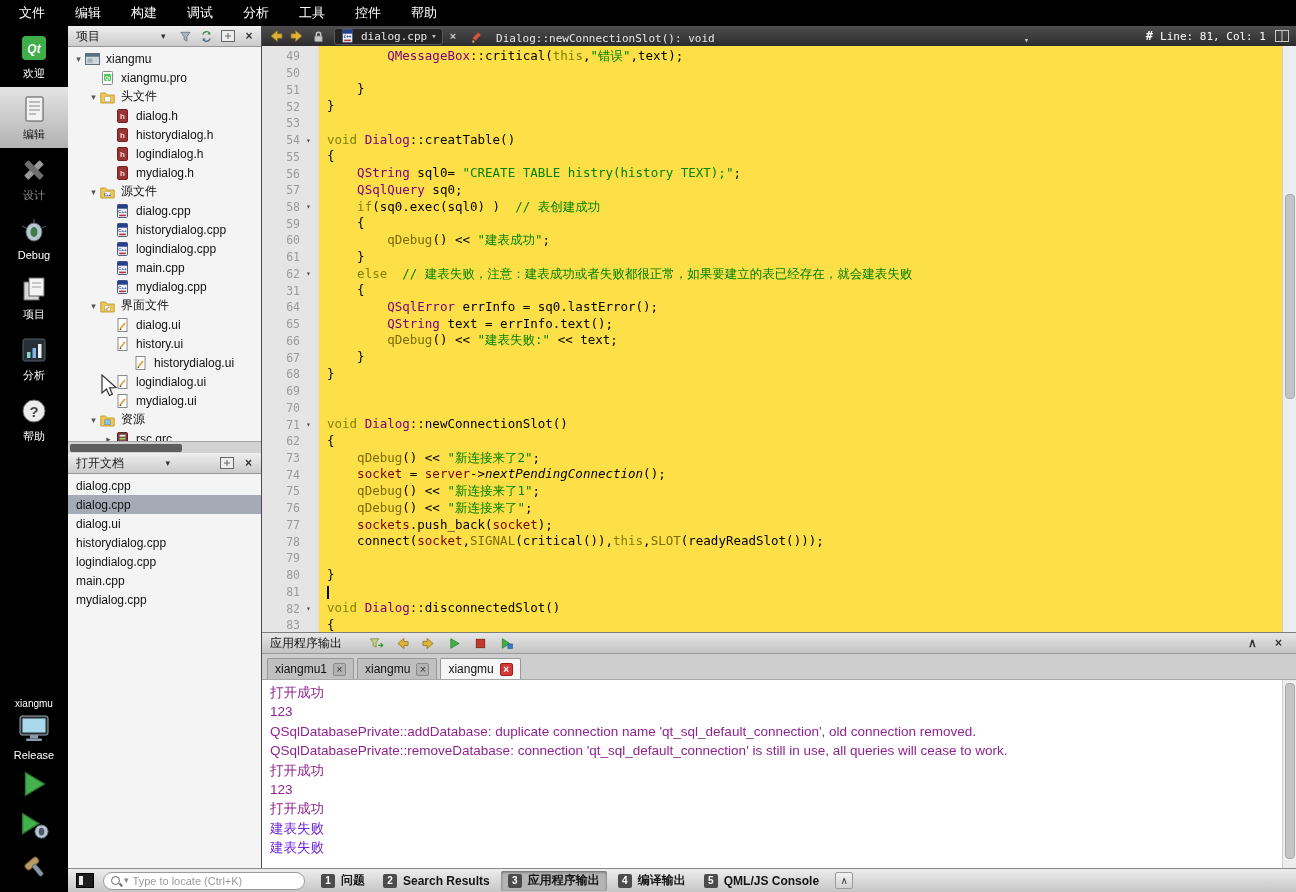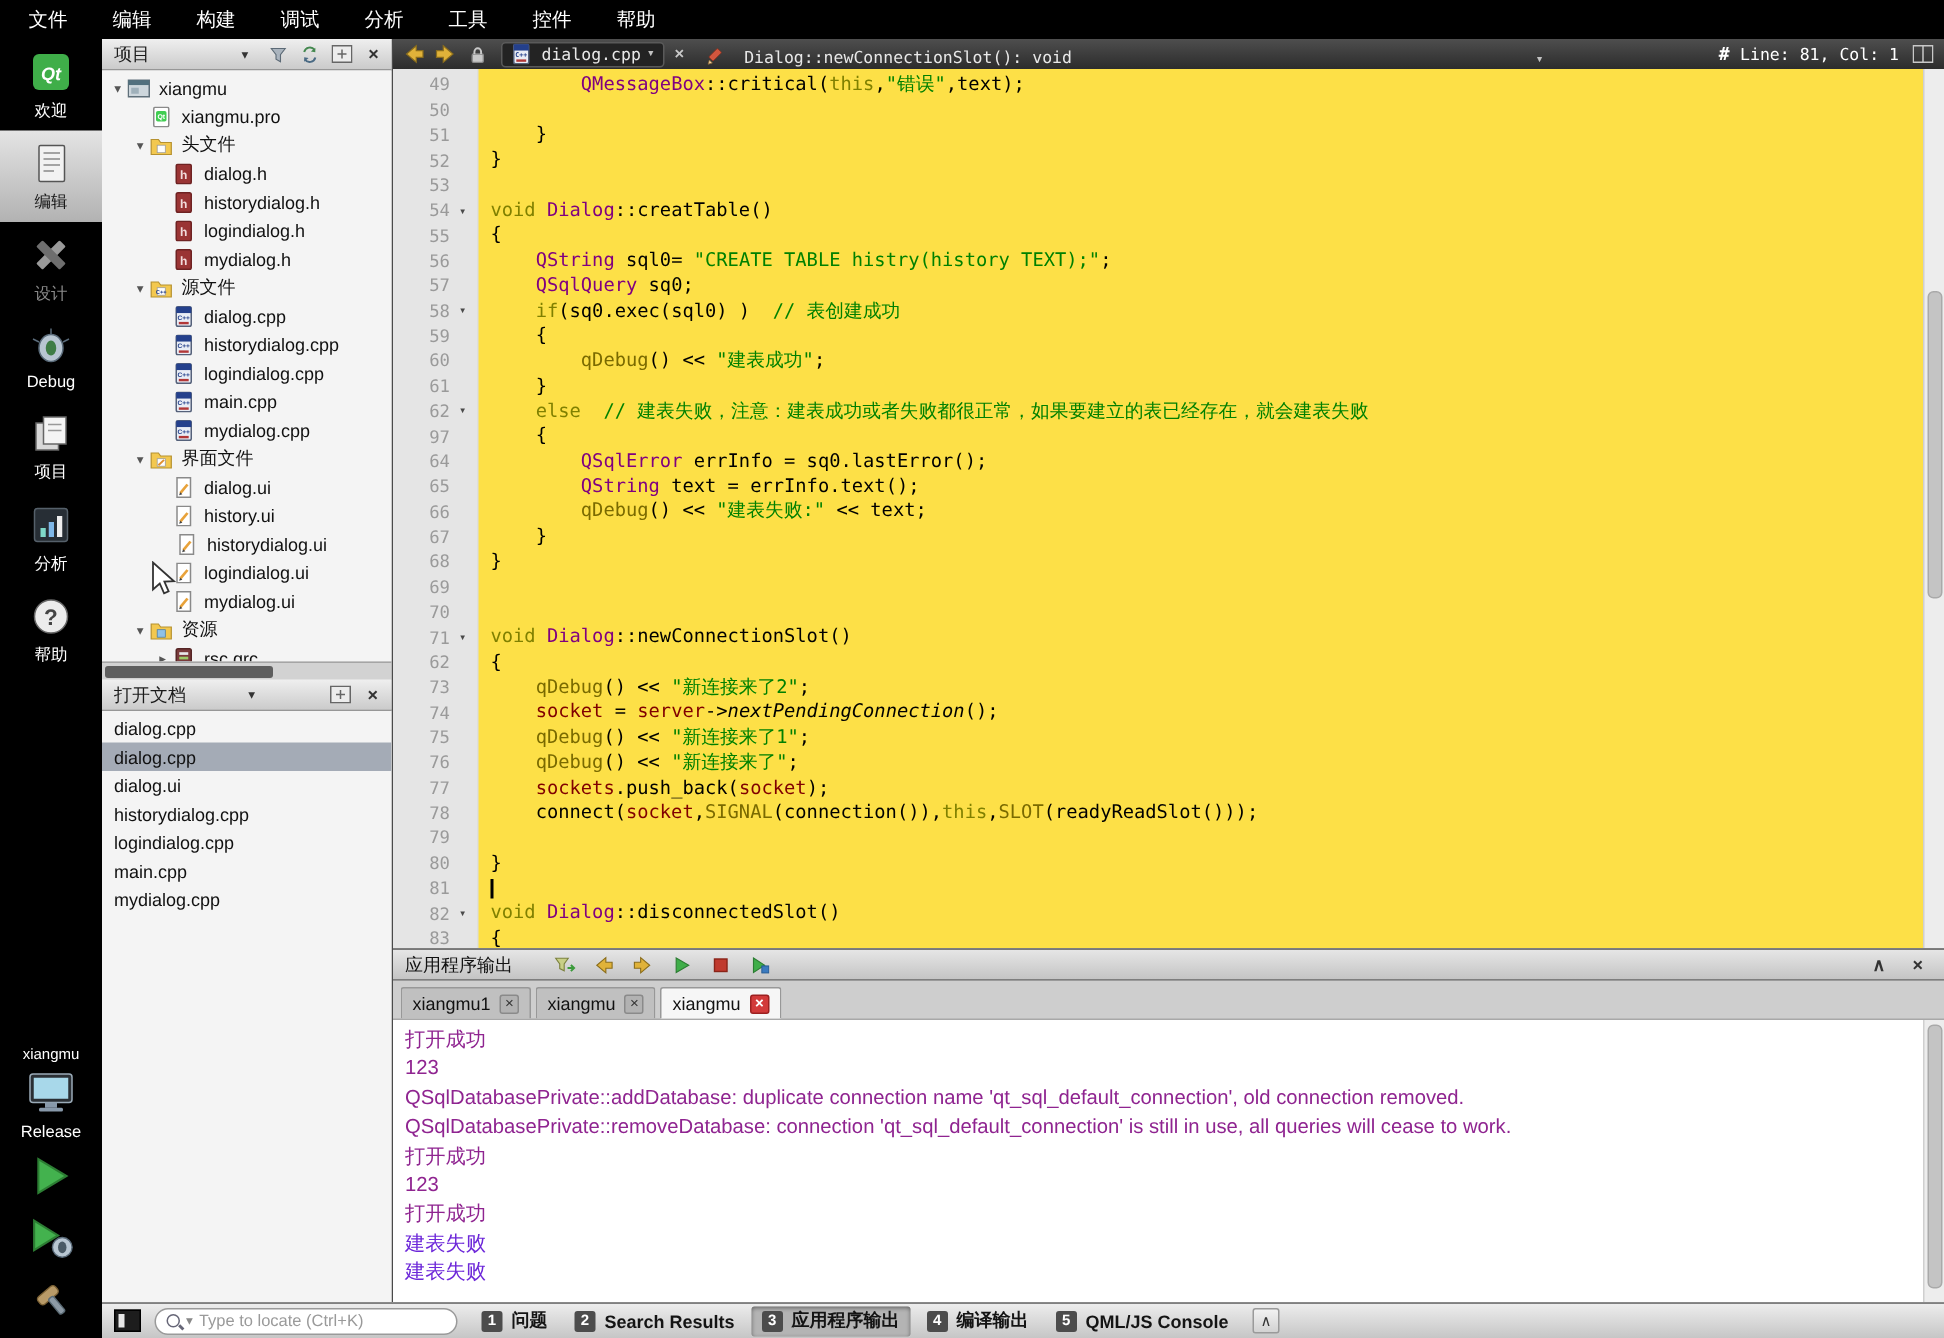--- a/index.html
+++ b/index.html
@@ -413,21 +413,21 @@
         <span class="chev"></span>
         <span class="ticon">
           <svg viewBox="0 0 15 14">
             <rect x="3" y="0.5" width="9" height="13" fill="#fff" stroke="#8a8a8a"></rect>
             <path d="M5.2 10.8 L10 5" stroke="#e8a23a" stroke-width="1.8"></path>
             <path d="M4.4 12.2 l0.7 -2 1.5 1.3 z" fill="#444"></path>
           </svg>
         </span>
         <span class="tlabel">history.ui</span>
       </div>
-      <div class="trow" style="padding-left: 36px;">
+      <div class="trow" style="padding-left: 52px;">
         <span class="chev"></span>
         <span class="ticon">
           <svg viewBox="0 0 15 14">
             <rect x="3" y="0.5" width="9" height="13" fill="#fff" stroke="#8a8a8a"></rect>
             <path d="M5.2 10.8 L10 5" stroke="#e8a23a" stroke-width="1.8"></path>
             <path d="M4.4 12.2 l0.7 -2 1.5 1.3 z" fill="#444"></path>
           </svg>
         </span>
         <span class="tlabel">historydialog.ui</span>
       </div>
@@ -610,21 +610,21 @@
         </div>
         <div class="gl">
           <span class="gnum">61</span>
           <span class="gfold"></span>
         </div>
         <div class="gl">
           <span class="gnum">62</span>
           <span class="gfold">▾</span>
         </div>
         <div class="gl">
-          <span class="gnum">97</span>
+          <span class="gnum">31</span>
           <span class="gfold"></span>
         </div>
         <div class="gl">
           <span class="gnum">64</span>
           <span class="gfold"></span>
         </div>
         <div class="gl">
           <span class="gnum">65</span>
           <span class="gfold"></span>
         </div>
@@ -724,21 +724,21 @@
         <div class="cline"><span class="tk-pln">}</span></div>
         <div class="cline"></div>
         <div class="cline"></div>
         <div class="cline"><span class="tk-kw">void</span><span class="tk-pln"> </span><span class="tk-typ">Dialog</span><span class="tk-pln">::newConnectionSlot()</span></div>
         <div class="cline"><span class="tk-pln">{</span></div>
         <div class="cline"><span class="tk-pln">    </span><span class="tk-fn">qDebug</span><span class="tk-pln">() &lt;&lt; </span><span class="tk-str">"新连接来了2"</span><span class="tk-pln">;</span></div>
         <div class="cline"><span class="tk-pln">    </span><span class="tk-mem">socket</span><span class="tk-pln"> = </span><span class="tk-mem">server</span><span class="tk-pln">-&gt;</span><span class="tk-virt">nextPendingConnection</span><span class="tk-pln">();</span></div>
         <div class="cline"><span class="tk-pln">    </span><span class="tk-fn">qDebug</span><span class="tk-pln">() &lt;&lt; </span><span class="tk-str">"新连接来了1"</span><span class="tk-pln">;</span></div>
         <div class="cline"><span class="tk-pln">    </span><span class="tk-fn">qDebug</span><span class="tk-pln">() &lt;&lt; </span><span class="tk-str">"新连接来了"</span><span class="tk-pln">;</span></div>
         <div class="cline"><span class="tk-pln">    </span><span class="tk-mem">sockets</span><span class="tk-pln">.push_back(</span><span class="tk-mem">socket</span><span class="tk-pln">);</span></div>
-        <div class="cline"><span class="tk-pln">    connect(</span><span class="tk-mem">socket</span><span class="tk-pln">,</span><span class="tk-mac">SIGNAL</span><span class="tk-pln">(connection()),</span><span class="tk-kw">this</span><span class="tk-pln">,</span><span class="tk-mac">SLOT</span><span class="tk-pln">(readyReadSlot()));</span></div>
+        <div class="cline"><span class="tk-pln">    connect(</span><span class="tk-mem">socket</span><span class="tk-pln">,</span><span class="tk-mac">SIGNAL</span><span class="tk-pln">(critical()),</span><span class="tk-kw">this</span><span class="tk-pln">,</span><span class="tk-mac">SLOT</span><span class="tk-pln">(readyReadSlot()));</span></div>
         <div class="cline"></div>
         <div class="cline"><span class="tk-pln">}</span></div>
         <div class="cline"><span class="cursor"></span></div>
         <div class="cline"><span class="tk-kw">void</span><span class="tk-pln"> </span><span class="tk-typ">Dialog</span><span class="tk-pln">::disconnectedSlot()</span></div>
         <div class="cline"><span class="tk-pln">{</span></div>
       </div>
     <div class="vscroll">
         <div class="vthumb" style="top:148px;height:205px"></div>
       </div>
   </div>

